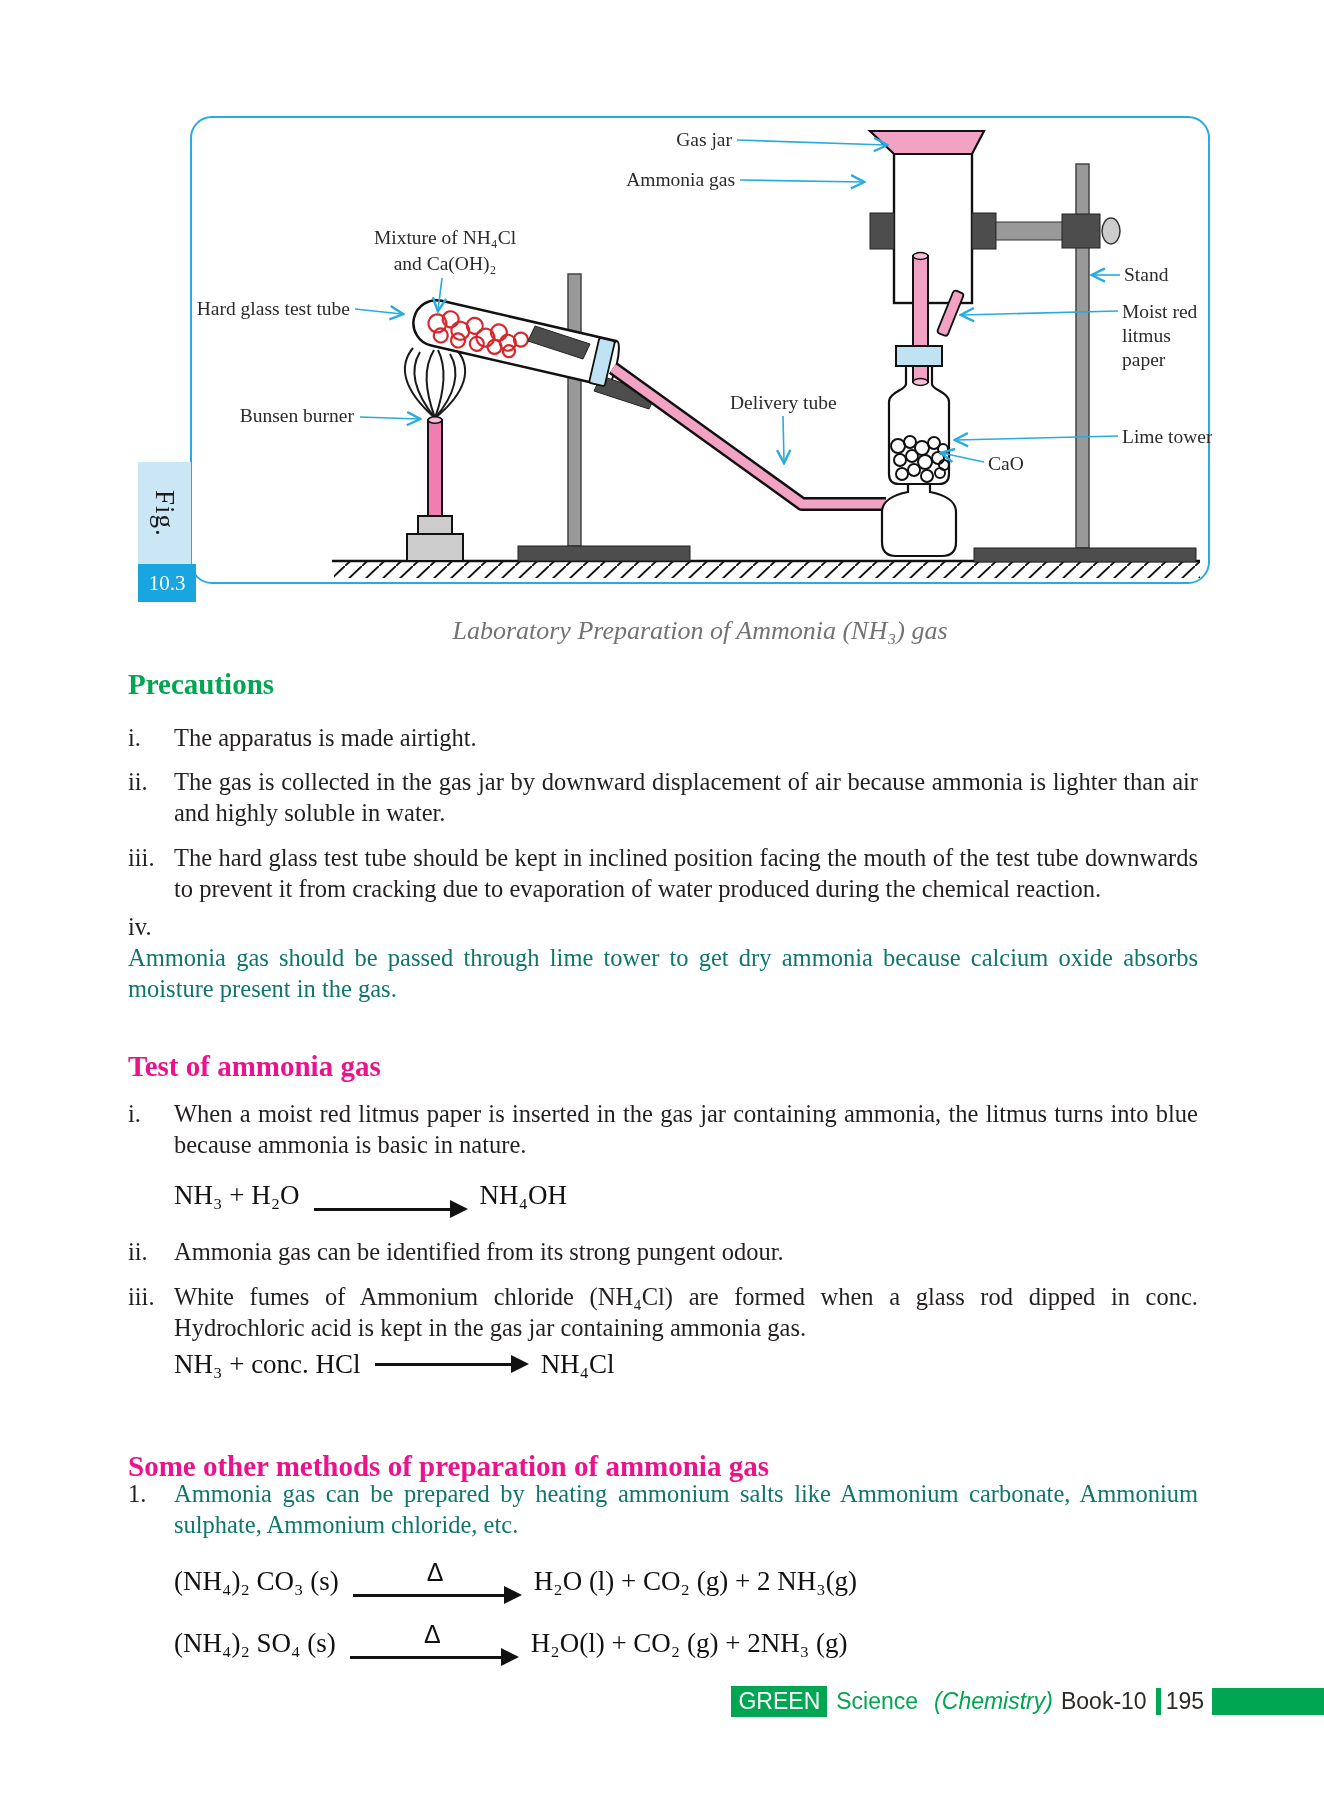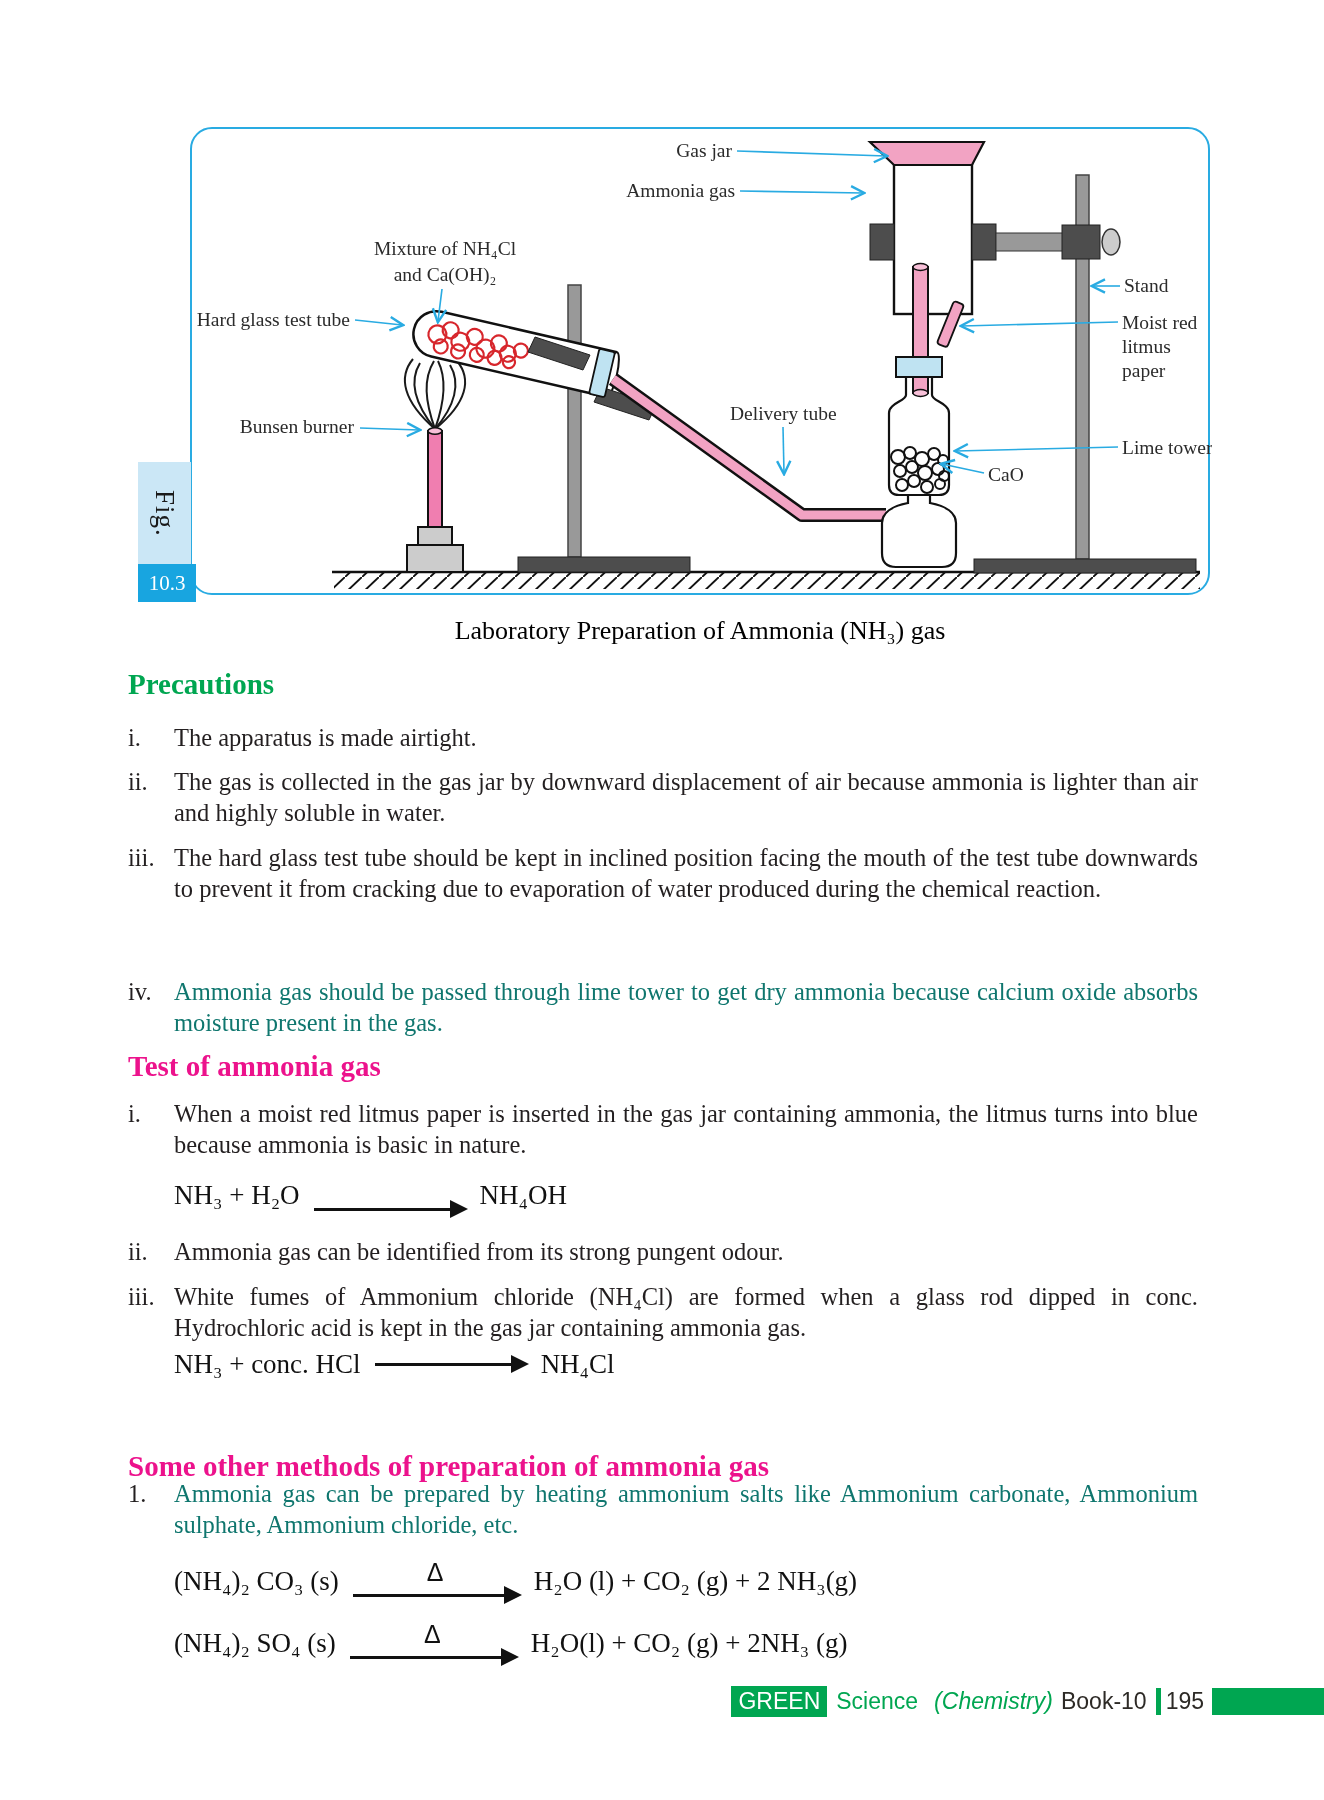--- a/index.html
+++ b/index.html
@@ -2,38 +2,38 @@
 <html><head>
 <meta charset="utf-8">
 <style>
   html,body{margin:0;padding:0;background:#ffffff;}
   #page{
     position:relative;width:1324px;height:1800px;background:#ffffff;overflow:hidden;
     font-family:"Liberation Serif","DejaVu Serif",serif;color:#231f20;
   }
   
   .figure-box{
-    position:absolute;left:190px;top:127px;width:1020px;height:468px;
+    position:absolute;left:190px;top:116px;width:1020px;height:468px;
     border:2px solid #29ABE2;border-radius:22px;box-sizing:border-box;background:#fff;
   }
   .figure-box svg{position:absolute;left:0;top:0;}
   .fig-tab-top{
     position:absolute;left:138px;top:462px;width:53px;height:102px;background:#CBE7F6;
     display:flex;align-items:center;justify-content:center;z-index:3;
   }
   .fig-tab-top span{
     writing-mode:vertical-rl;font-size:27px;color:#1a1a1a;letter-spacing:1px;
   }
   .fig-tab-num{
     position:absolute;left:138px;top:564px;width:58px;height:38px;background:#18A5E0;
     color:#fff;font-size:21px;display:flex;align-items:center;justify-content:center;z-index:3;
   }
   .fig-caption{
     position:absolute;left:190px;top:616px;width:1020px;text-align:center;
-    font-size:26px;color:#000000;
+    font-style:italic;font-size:26px;color:#737373;
   }
   
   .h-green{position:absolute;left:128px;color:#00A651;font-weight:bold;font-size:29px;}
   .h-magenta{position:absolute;left:128px;color:#EC128C;font-weight:bold;font-size:29px;}
   .item{
     position:absolute;left:128px;width:1070px;display:flex;align-items:flex-start;
     font-size:24.5px;line-height:31px;
   }
   .item .mk{width:46px;flex-shrink:0;}
   .item .txt{flex:1;text-align:justify;}
@@ -222,21 +222,21 @@
     <div class="txt">The apparatus is made airtight.</div>
   </div>
   <div class="item" style="top:766px;">
     <div class="mk">ii.</div>
     <div class="txt">The gas is collected in the gas jar by downward displacement of air because ammonia is lighter than air and highly soluble in water.</div>
   </div>
   <div class="item" style="top:842px;">
     <div class="mk">iii.</div>
     <div class="txt">The hard glass test tube should be kept in inclined position facing the mouth of the test tube downwards to prevent it from cracking due to evaporation of water produced during the chemical reaction.</div>
   </div>
-  <div class="item magenta" style="top:976px;">
+  <div class="item magenta" style="top:911px;flex-direction:column;">
     <div class="mk">iv.</div>
     <div class="txt">Ammonia gas should be passed through lime tower to get dry ammonia because calcium oxide absorbs moisture present in the gas.</div>
   </div>
 
   <div class="h-magenta" style="top:1050px;">Test of ammonia gas</div>
 
   <div class="item" style="top:1098px;">
     <div class="mk">i.</div>
     <div class="txt">When a moist red litmus paper is inserted in the gas jar containing ammonia, the litmus turns  into blue because ammonia is basic in nature.</div>
   </div>

